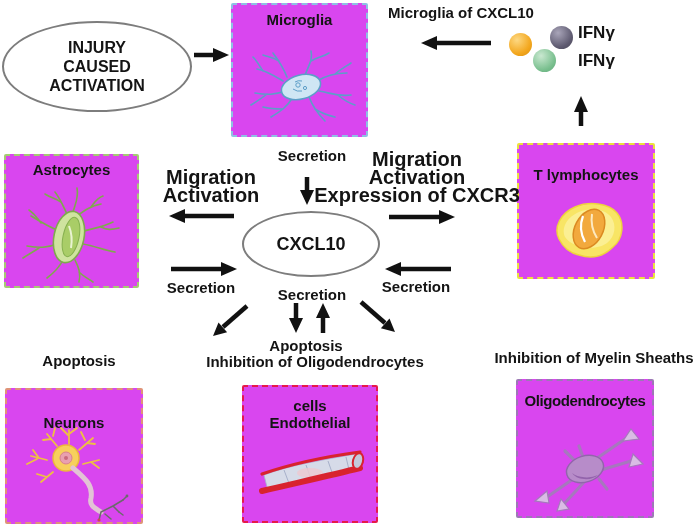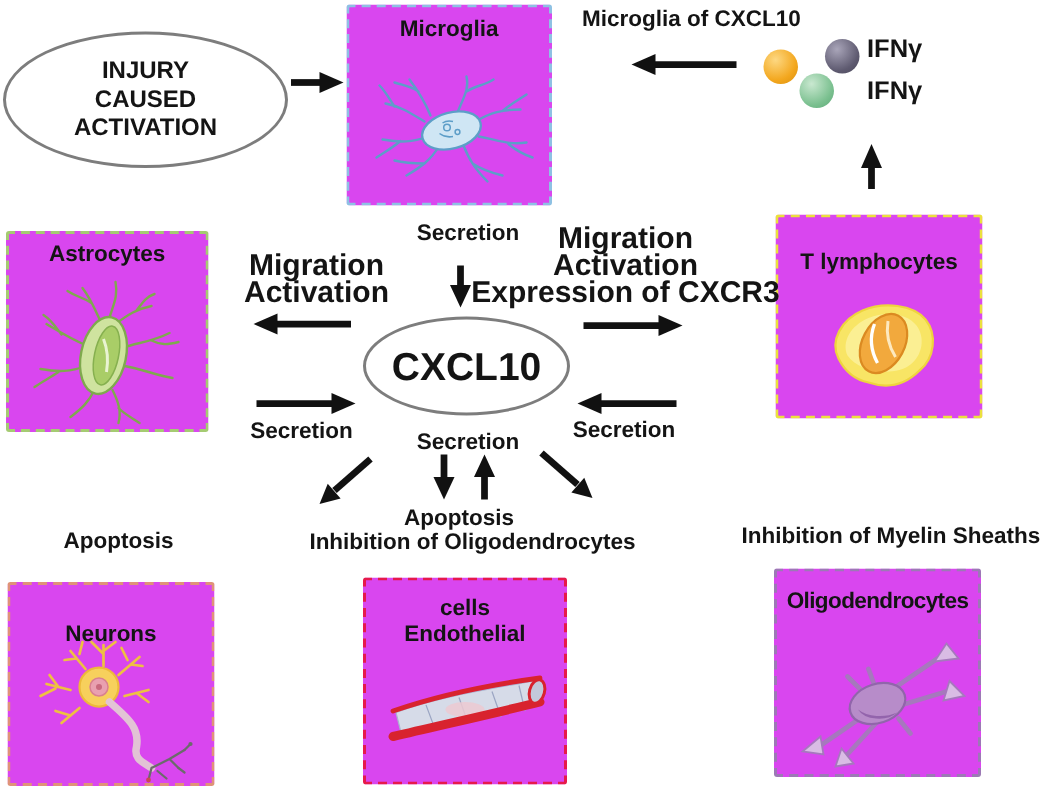--- a/index.html
+++ b/index.html
@@ -13,21 +13,21 @@
   .box-astrocytes{left:4px;top:154px;width:135px;height:134px;border-color:#a5cb72;}
   .box-tlymphocytes{left:517px;top:143px;width:138px;height:136px;border-color:#ebe13d;}
   .box-neurons{left:5px;top:388px;width:138px;height:136px;border-color:#df9378;}
   .box-endothelial{left:242px;top:385px;width:136px;height:138px;border-color:#e6194b;}
   .box-oligodendrocytes{left:516px;top:379px;width:138px;height:139px;border-color:#9c79b5;}
   .box-oligodendrocytes .box-title{letter-spacing:-0.4px;}
   .node{position:absolute;border:2px solid #7d7d7d;border-radius:50%;background:#ffffff;
         display:flex;flex-direction:column;align-items:center;justify-content:center;
         font-weight:bold;text-align:center;box-sizing:border-box;}
   .node-injury{left:2px;top:21px;width:190px;height:91px;font-size:16px;line-height:19px;}
-  .node-cxcl10{left:242px;top:211px;width:138px;height:66px;font-size:26px;}
+  .node-cxcl10{left:242px;top:211px;width:138px;height:66px;font-size:18px;}
   .lbl{position:absolute;transform:translateX(-50%);font-weight:bold;font-size:15px;white-space:nowrap;}
   .lbl-block{position:absolute;transform:translateX(-50%);font-weight:bold;font-size:20px;
              line-height:18px;text-align:center;white-space:nowrap;}
   .lbl-cytokine{position:absolute;font-weight:bold;font-size:17px;white-space:nowrap;}
   .dot{position:absolute;width:23px;height:23px;border-radius:50%;}
   .dot-orange{left:509px;top:33px;background:radial-gradient(circle at 35% 30%,#fdd882,#f3a71e 62%,#d88e0e);}
   .dot-slate{left:550px;top:26px;background:radial-gradient(circle at 35% 30%,#a9a5b9,#5e5a70 65%,#4a4758);}
   .dot-green{left:533px;top:49px;background:radial-gradient(circle at 35% 30%,#c9e8d0,#79bf8e 65%,#5da877);}
   .cell{position:absolute;}
   .arrows{position:absolute;left:0;top:0;pointer-events:none;}

